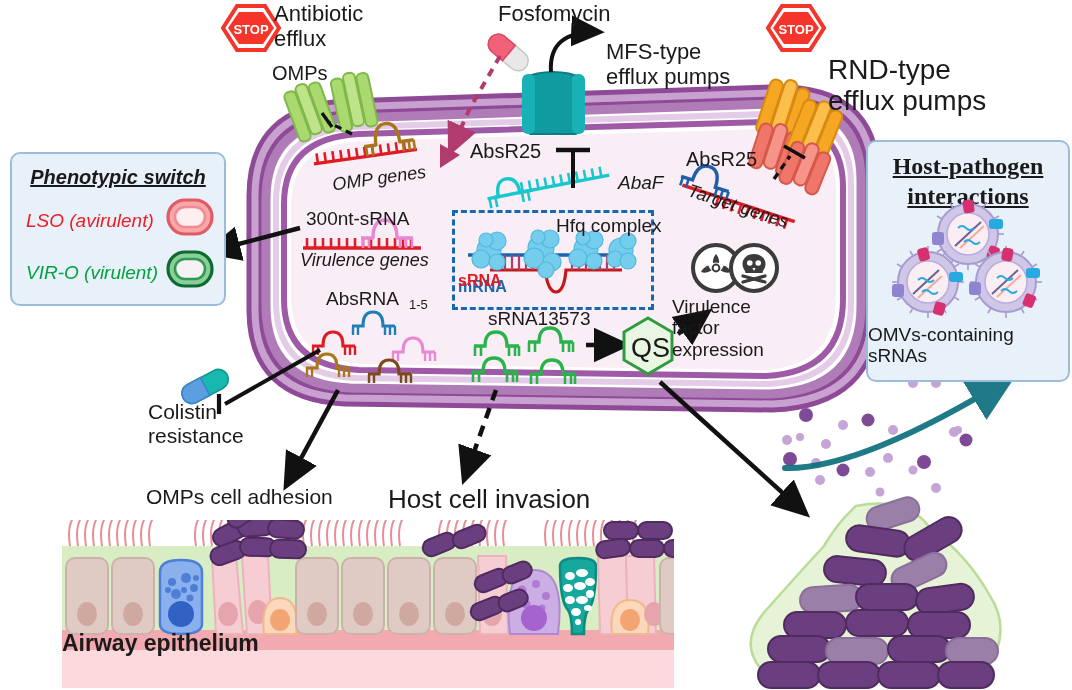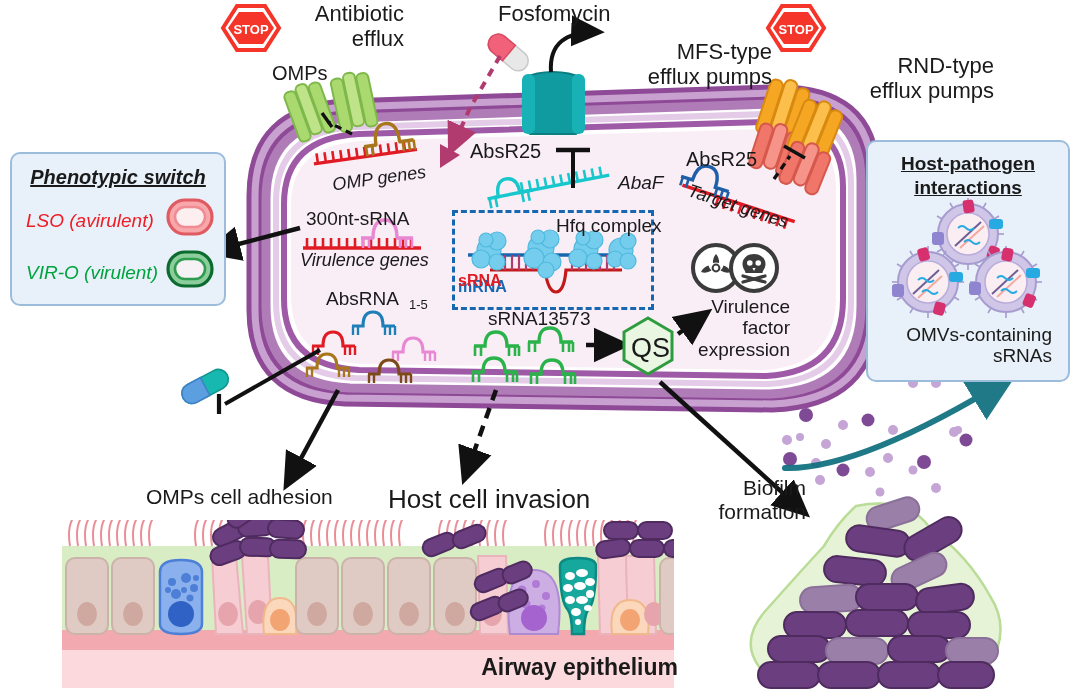--- a/index.html
+++ b/index.html
@@ -2,21 +2,21 @@
 <html><head>
 <meta charset="utf-8">
 <style>
   html,body{margin:0;padding:0;background:#ffffff;}
   body{width:1072px;height:690px;position:relative;overflow:hidden;
        font-family:"Liberation Sans","DejaVu Sans",sans-serif;color:#1a1a1a;}
   #stage{position:absolute;left:0;top:0;width:1072px;height:690px;}
   svg.layer{position:absolute;left:0;top:0;width:1072px;height:690px;overflow:visible;}
   .lbl{position:absolute;font-family:"Liberation Sans","DejaVu Sans",sans-serif;
        line-height:1.12;white-space:pre;}
-  .ctr{text-align:right;}
+  .ctr{text-align:left;}
   .b{font-weight:600;}
   .ital{font-style:italic;}
   .panel{position:absolute;background:#e8f1fa;border:2px solid #9cbcdc;border-radius:10px;}
   .ptitle{font-size:20px;font-weight:600;text-decoration:underline;text-align:center;}
   .hfqbox{position:absolute;border:3px dashed #1767b0;background:transparent;}
 </style>
 </head>
 <body>
 
 <div id="stage">
@@ -639,21 +639,21 @@
         <rect x="11" y="9" width="30" height="20" rx="10" fill="#fdeef0" stroke="#f08b93" stroke-width="2.6"></rect>
       </g>
       <g transform="translate(0,52)">
         <rect x="4" y="2" width="44" height="34" rx="17" fill="#8bce9c" stroke="#0c6b2e" stroke-width="3.2"></rect>
         <rect x="11" y="9" width="30" height="20" rx="10" fill="#f6f1f4" stroke="#2f9b4f" stroke-width="2.6"></rect>
       </g>
     </svg>
   </div>
 
   <div class="panel" style="left:866px;top:140px;width:200px;height:238px;">
-    <div class="ptitle" style="position:absolute;left:0;top:10px;width:200px;font-size:19px;line-height:1.24;">Host-pathogen 
+    <div class="ptitle" style="position:absolute;left:0;top:10px;width:200px;font-size:24px;line-height:1.24;font-family:Liberation Serif, serif;">Host-pathogen 
 interactions </div>
     <svg style="position:absolute;left:22px;top:58px;width:160px;height:118px;overflow:visible">
       <g>
 
         <g transform="translate(46,2)">
           <circle cx="32" cy="32" r="30" fill="#cfc6e8" stroke="#a79ccf" stroke-width="2"></circle>
           <circle cx="32" cy="32" r="21" fill="#fbeef2" stroke="#b9aedb" stroke-width="1.6"></circle>
           <g stroke="#a79ccf" stroke-width="1.6">
             <line x1="32" y1="2" x2="32" y2="-4"></line>
               <line x1="47" y1="6" x2="50" y2="1"></line>
@@ -758,21 +758,21 @@
   </svg>
 
   <div class="hfqbox" style="left:452px;top:210px;width:196px;height:94px;"></div>
 
   <div class="lbl ctr" style="left:274px;top:2px;width:130px;font-size:22px;">Antibiotic
 efflux</div>
   <div class="lbl" style="left:272px;top:62px;font-size:20px;">OMPs</div>
   <div class="lbl" style="left:498px;top:2px;font-size:22px;">Fosfomycin</div>
   <div class="lbl ctr" style="left:606px;top:40px;width:166px;font-size:22px;">MFS-type
 efflux pumps</div>
-  <div class="lbl ctr" style="left:828px;top:54px;width:166px;font-size:22px;">RND-type
+  <div class="lbl ctr" style="left:828px;top:54px;width:166px;font-size:28px;">RND-type
 efflux pumps</div>
 
   <div class="lbl ital" style="left:332px;top:168px;font-size:18px;transform:rotate(-8deg);">OMP genes</div>
   <div class="lbl" style="left:306px;top:208px;font-size:19px;">300nt-sRNA</div>
   <div class="lbl ital" style="left:300px;top:250px;font-size:18px;">Virulence genes</div>
 
   <div class="lbl" style="left:326px;top:288px;font-size:19px;">AbsRNA</div>
   <div class="lbl" style="left:409px;top:298px;font-size:13px;">1-5</div>
 
   <div class="lbl" style="left:470px;top:140px;font-size:20px;">AbsR25</div>
@@ -783,19 +783,19 @@
   <div class="lbl" style="left:488px;top:308px;font-size:19px;">sRNA13573</div>
   <div class="lbl" style="left:631px;top:333px;font-size:27px;font-weight:500;">QS</div>
   <div class="lbl ctr" style="left:672px;top:296px;width:118px;font-size:19px;">Virulence
 factor
 expression</div>
 
   <div class="lbl" style="left:556px;top:215px;font-size:19px;">Hfq complex</div>
   <div class="lbl b" style="left:458px;top:238px;font-size:16px;color:#1767b0;margin-top:40px;">mRNA</div>
   <div class="lbl b" style="left:458px;top:272px;font-size:16px;color:#e01b24;">sRNA</div>
 
+  <div class="lbl ctr" style="left:148px;top:400px;width:130px;font-size:21px;">Colistin
+resistance</div>
   <div class="lbl" style="left:146px;top:485px;font-size:21px;">OMPs cell adhesion</div>
   <div class="lbl" style="left:388px;top:485px;font-size:26px;">Host cell invasion</div>
-  <div class="lbl ctr" style="left:676px;top:476px;width:130px;font-size:21px;">Biofilm
-formation</div>
-  <div class="lbl ctr b" style="left:62px;top:655px;width:616px;font-size:23px;">Airway epithelium</div>
+  <div class="lbl ctr b" style="left:62px;top:631px;width:616px;font-size:23px;">Airway epithelium</div>
 
 </div>
 
 </body></html>

